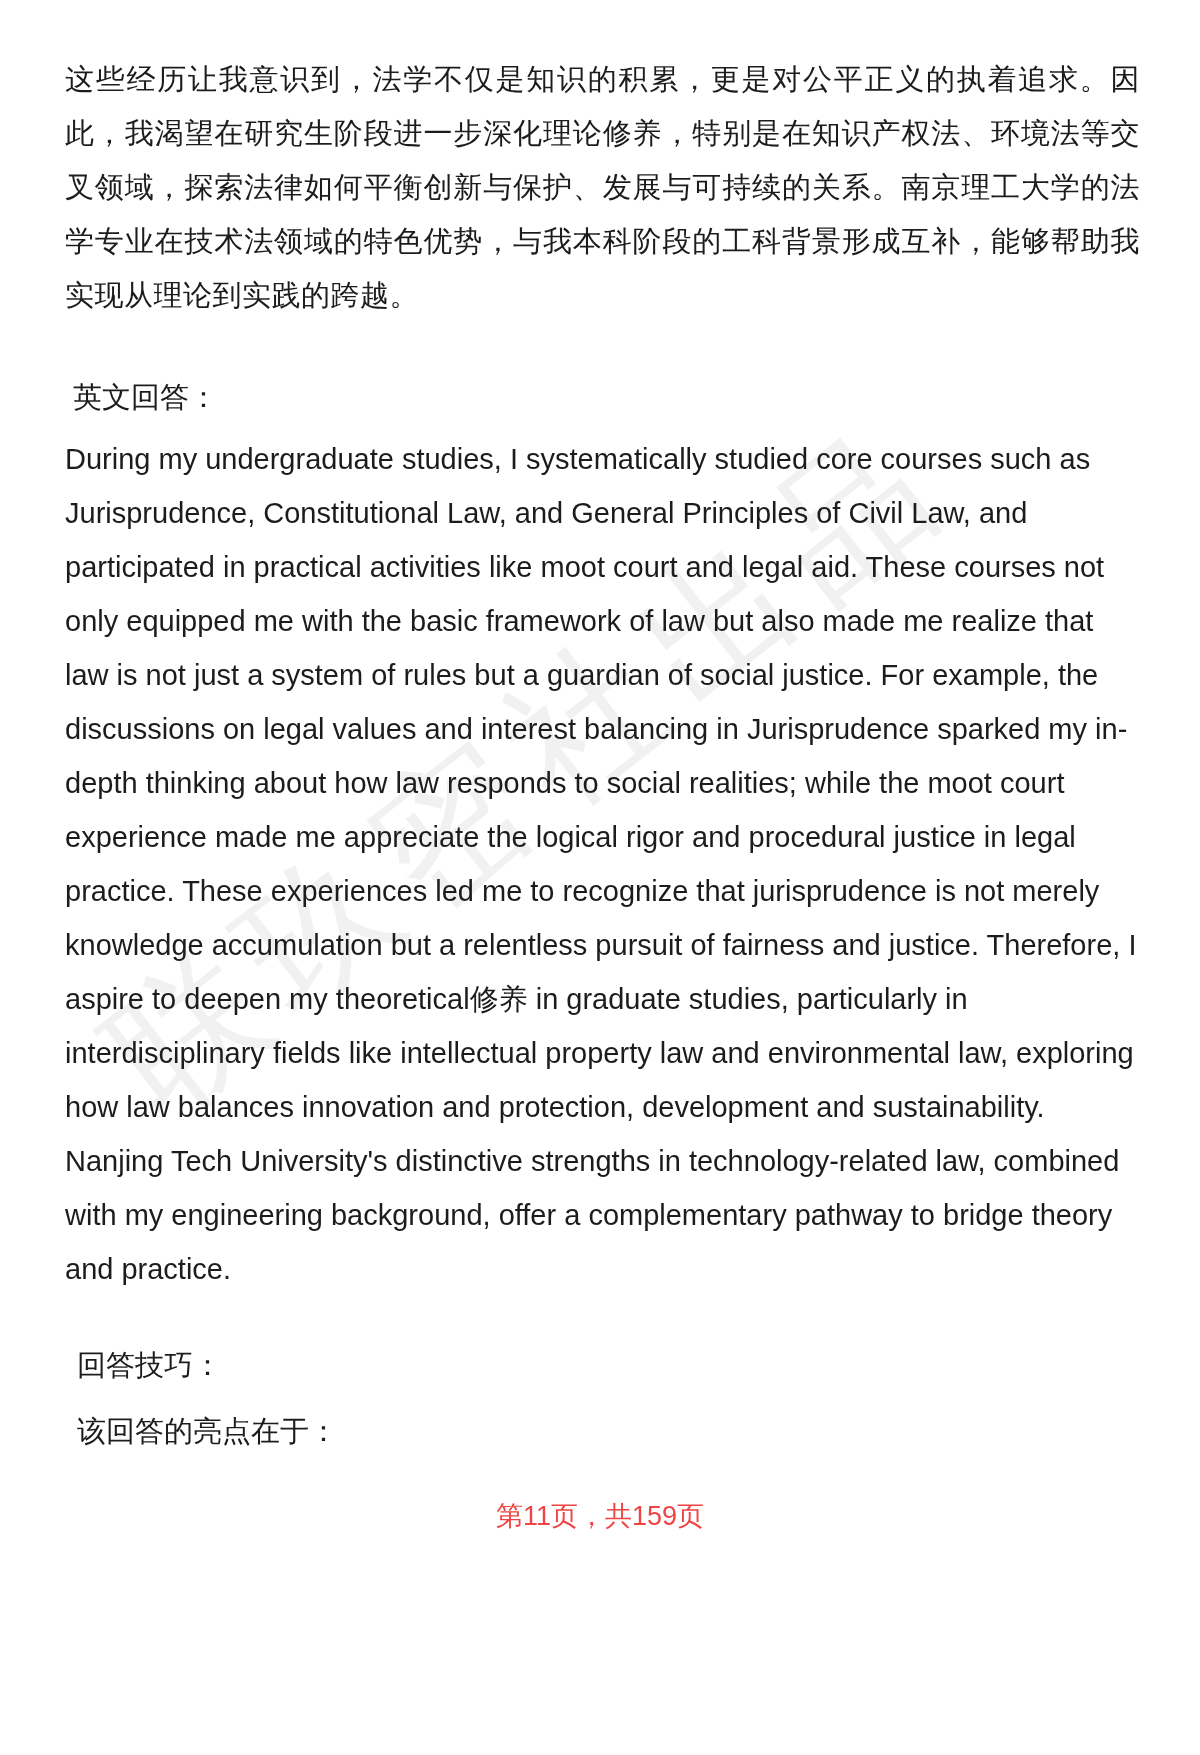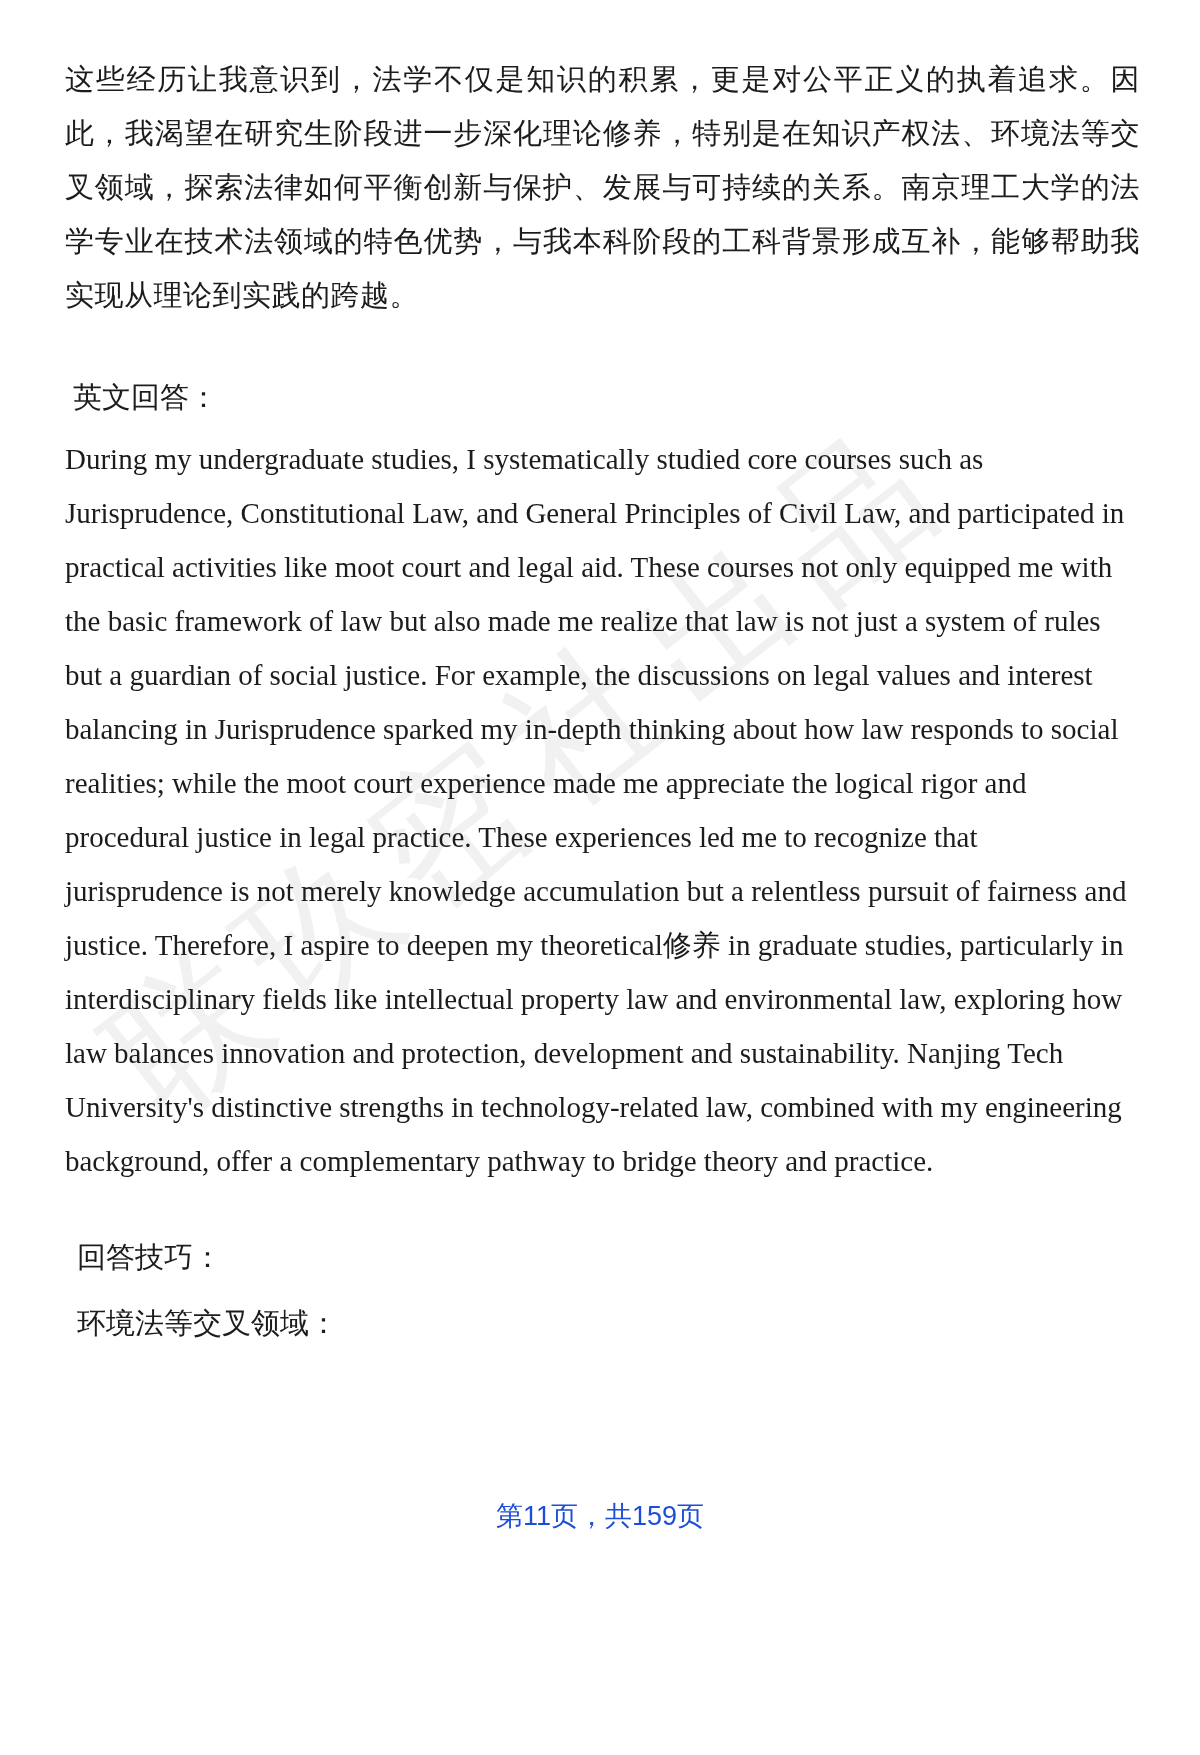--- a/index.html
+++ b/index.html
@@ -18,21 +18,20 @@
   .page {
     position: absolute;
     inset: 0;
     background: #ffffff;
   }
   .content {
     position: absolute;
     left: 65px;
     right: 60px;
     top: 52px;
-    font-family: Liberation Serif, serif;
   }
   .para-cn {
     font-size: 29px;
     line-height: 54px;
     text-align: justify;
     margin: 0 0 48px 0;
     letter-spacing: 0.5px;
   }
   .section-label {
     font-size: 29px;
@@ -68,41 +67,41 @@
   .content, .footer {
     z-index: 1;
     position: absolute;
   }
   .footer {
     left: 0;
     right: 0;
     top: 1498px;
     text-align: center;
     font-size: 27px;
-    color: #1d4ed8;
+    color: #ef4444;
   }
 </style>
 </head>
 <body>
 
 <div class="page">
 
   <div class="watermark">联玖密社出品</div>
 
   <div class="content">
 
     <p class="para-cn">这些经历让我意识到，法学不仅是知识的积累，更是对公平正义的执着追求。因此，我渴望在研究生阶段进一步深化理论修养，特别是在知识产权法、环境法等交叉领域，探索法律如何平衡创新与保护、发展与可持续的关系。南京理工大学的法学专业在技术法领域的特色优势，与我本科阶段的工科背景形成互补，能够帮助我实现从理论到实践的跨越。</p>
 
     <p class="section-label">英文回答：</p>
 
     <p class="para-en">During my undergraduate studies, I systematically studied core courses such as Jurisprudence, Constitutional Law, and General Principles of Civil Law, and participated in practical activities like moot court and legal aid. These courses not only equipped me with the basic framework of law but also made me realize that law is not just a system of rules but a guardian of social justice. For example, the discussions on legal values and interest balancing in Jurisprudence sparked my in-depth thinking about how law responds to social realities; while the moot court experience made me appreciate the logical rigor and procedural justice in legal practice. These experiences led me to recognize that jurisprudence is not merely knowledge accumulation but a relentless pursuit of fairness and justice. Therefore, I aspire to deepen my theoretical修养 in graduate studies, particularly in interdisciplinary fields like intellectual property law and environmental law, exploring how law balances innovation and protection, development and sustainability. Nanjing Tech University's distinctive strengths in technology-related law, combined with my engineering background, offer a complementary pathway to bridge theory and practice.</p>
 
     <p class="tips-block">回答技巧：</p>
 
-    <p class="tips-block">环境法等交叉领域：</p>
+    <p class="tips-block">该回答的亮点在于：</p>
 
   </div>
 
   <div class="footer">
     <span>第11页，共159页</span>
   </div>
 
 </div>
 
 </body></html>

